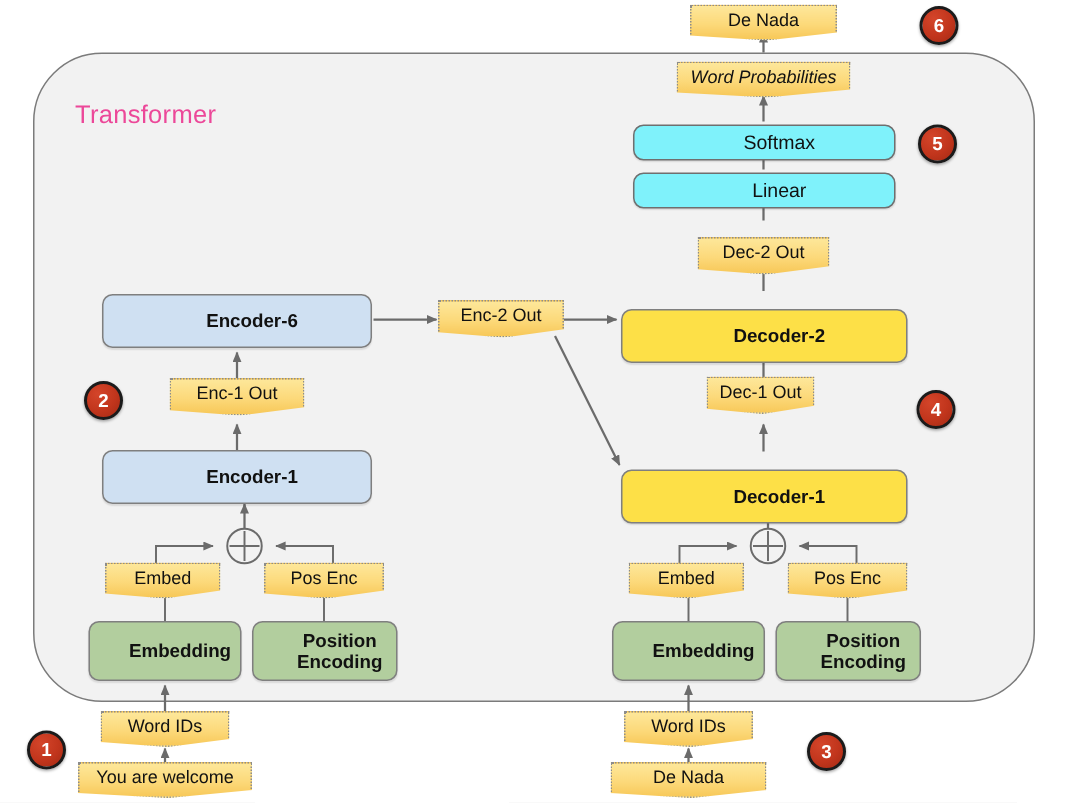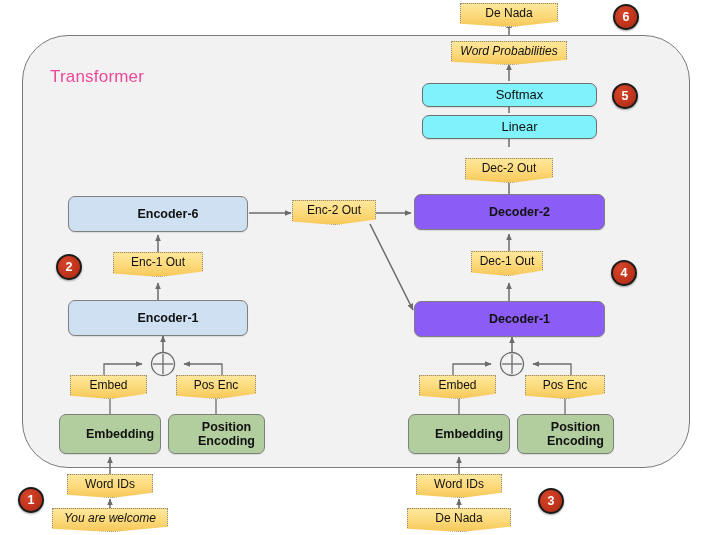--- a/index.html
+++ b/index.html
@@ -36,21 +36,21 @@
     display:flex;align-items:center;justify-content:center;
     text-align:center;
     font-size:12.5px;
     font-weight:bold;
     color:#111111;
     line-height:1.15;
     box-shadow:0 1px 1px rgba(0,0,0,.10);
     padding-left:20px;
   }
   .pbox.enc{background:#cfe0f2;}
-  .pbox.dec{background:#8b5cf6;}
+  .pbox.dec{background:#fde047;margin-top:12px;}
   .pbox.grn{background:#b2ce9e;}
   .pbox.cyan{background:#7ff2fb;border-color:#6f6f6f;font-weight:normal;font-size:13px;}
 
   
   .note{
     position:absolute;
     box-sizing:border-box;
     border:1px dotted #8c8c8c;
     background:linear-gradient(180deg,#fde79a 0%,#fcd97a 55%,#f7c859 100%);
     color:#111111;
@@ -146,21 +146,21 @@
       <line x1="163" y1="354" x2="163" y2="374" stroke="#6b6b6b" stroke-width="1.3"></line>
     </g>
 
     <g>
       <circle cx="512" cy="364" r="11.5" fill="#f2f2f2" stroke="#6b6b6b" stroke-width="1.3"></circle>
       <line x1="502" y1="364" x2="522" y2="364" stroke="#6b6b6b" stroke-width="1.3"></line>
       <line x1="512" y1="354" x2="512" y2="374" stroke="#6b6b6b" stroke-width="1.3"></line>
     </g>
   </svg>
 
-  <div class="note" style="left:52px;top:508px;width:116px;height:24px;font-style:italic;">You are welcome</div>
+  <div class="note" style="left:52px;top:508px;width:116px;height:24px;">You are welcome</div>
   <div class="note" style="left:67px;top:474px;width:86px;height:24px;">Word IDs</div>
 
   <div class="pbox grn" style="left:59px;top:414px;width:102px;height:40px;">Embedding</div>
   <div class="pbox grn" style="left:168px;top:414px;width:97px;height:40px;">Position Encoding</div>
 
   <div class="note" style="left:70px;top:375px;width:77px;height:24px;">Embed</div>
   <div class="note" style="left:176px;top:375px;width:80px;height:24px;">Pos Enc</div>
 
   <div class="pbox enc" style="left:68px;top:300px;width:180px;height:36px;">Encoder-1</div>
   <div class="note" style="left:113px;top:252px;width:90px;height:25px;">Enc-1 Out</div>

